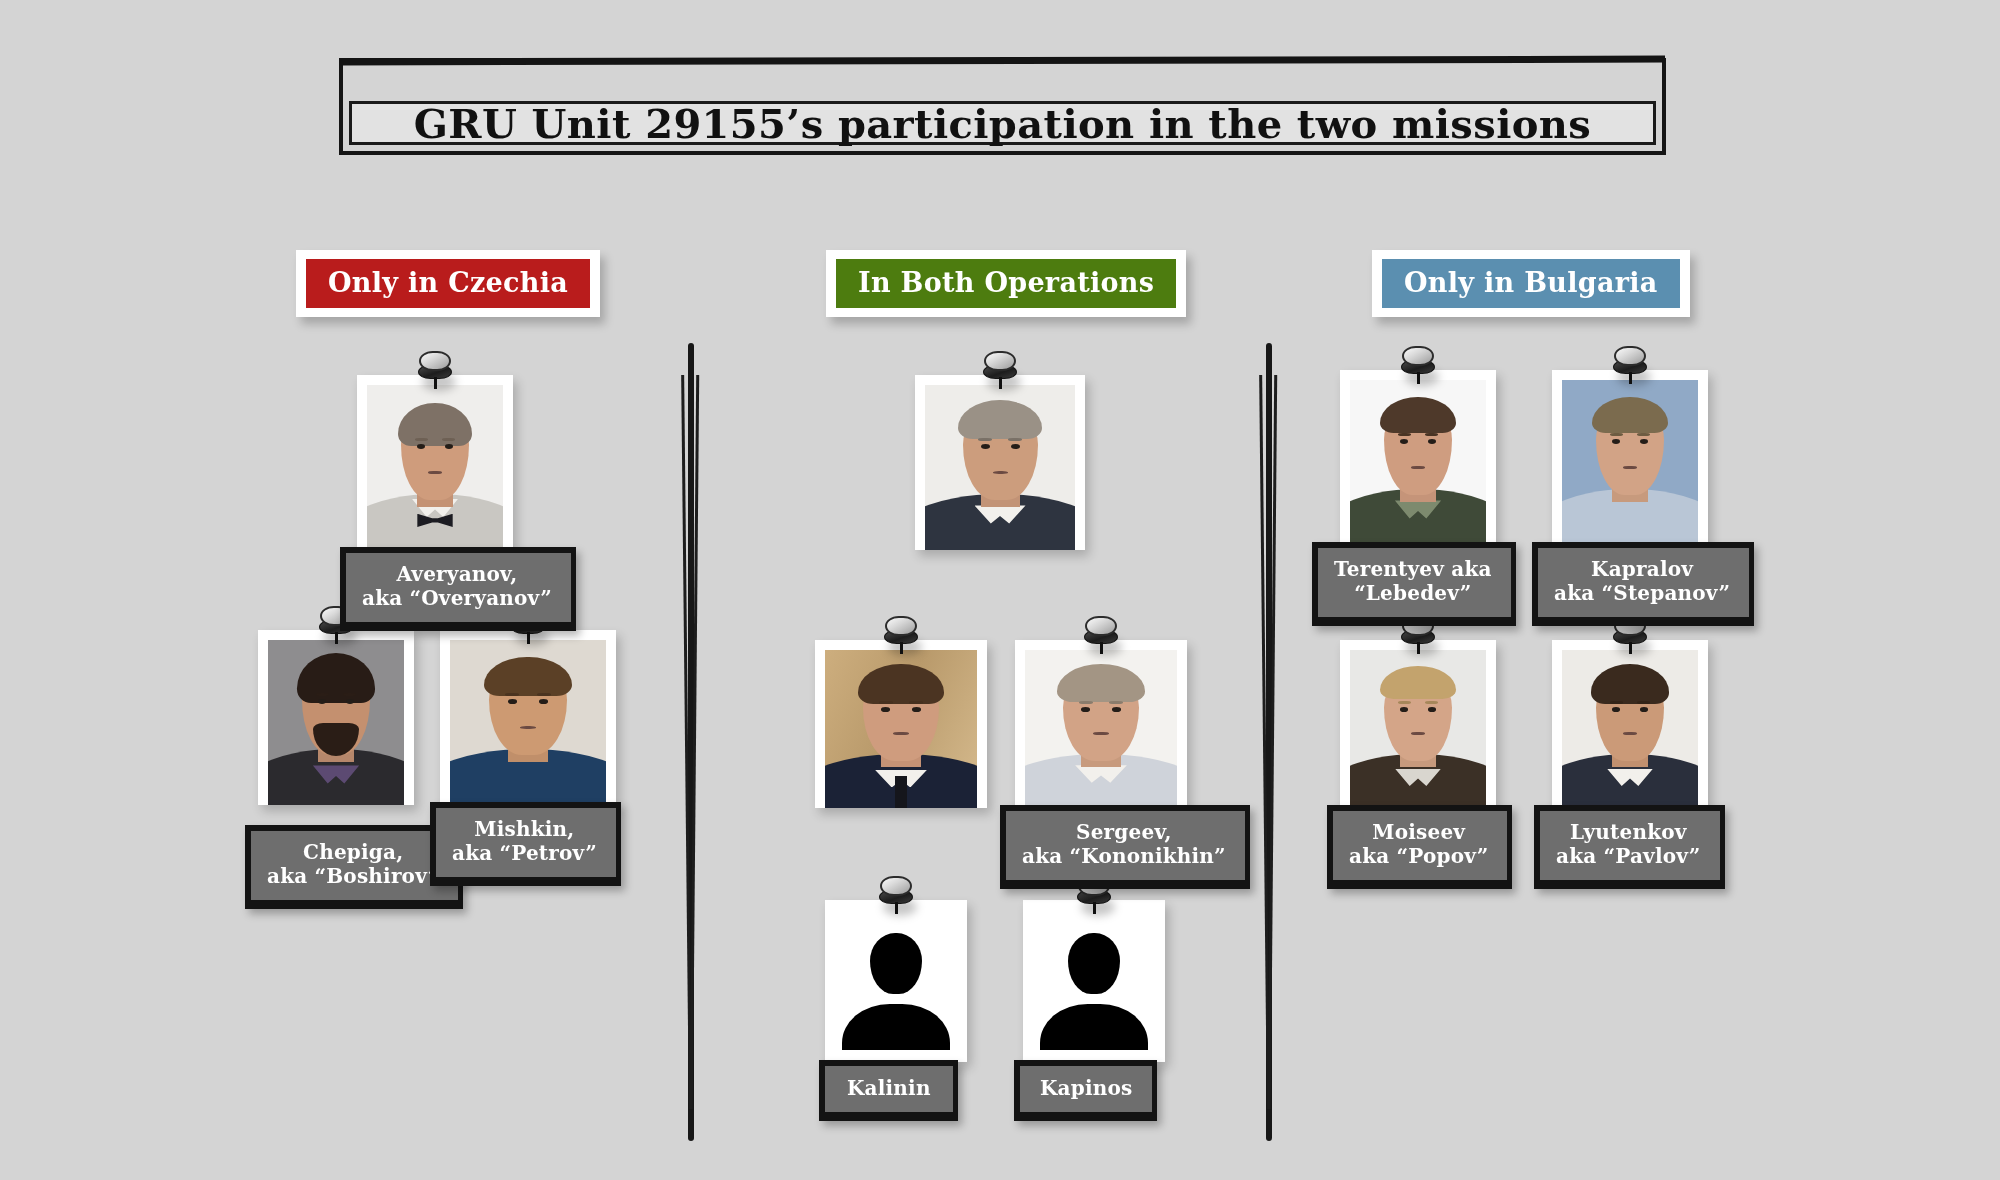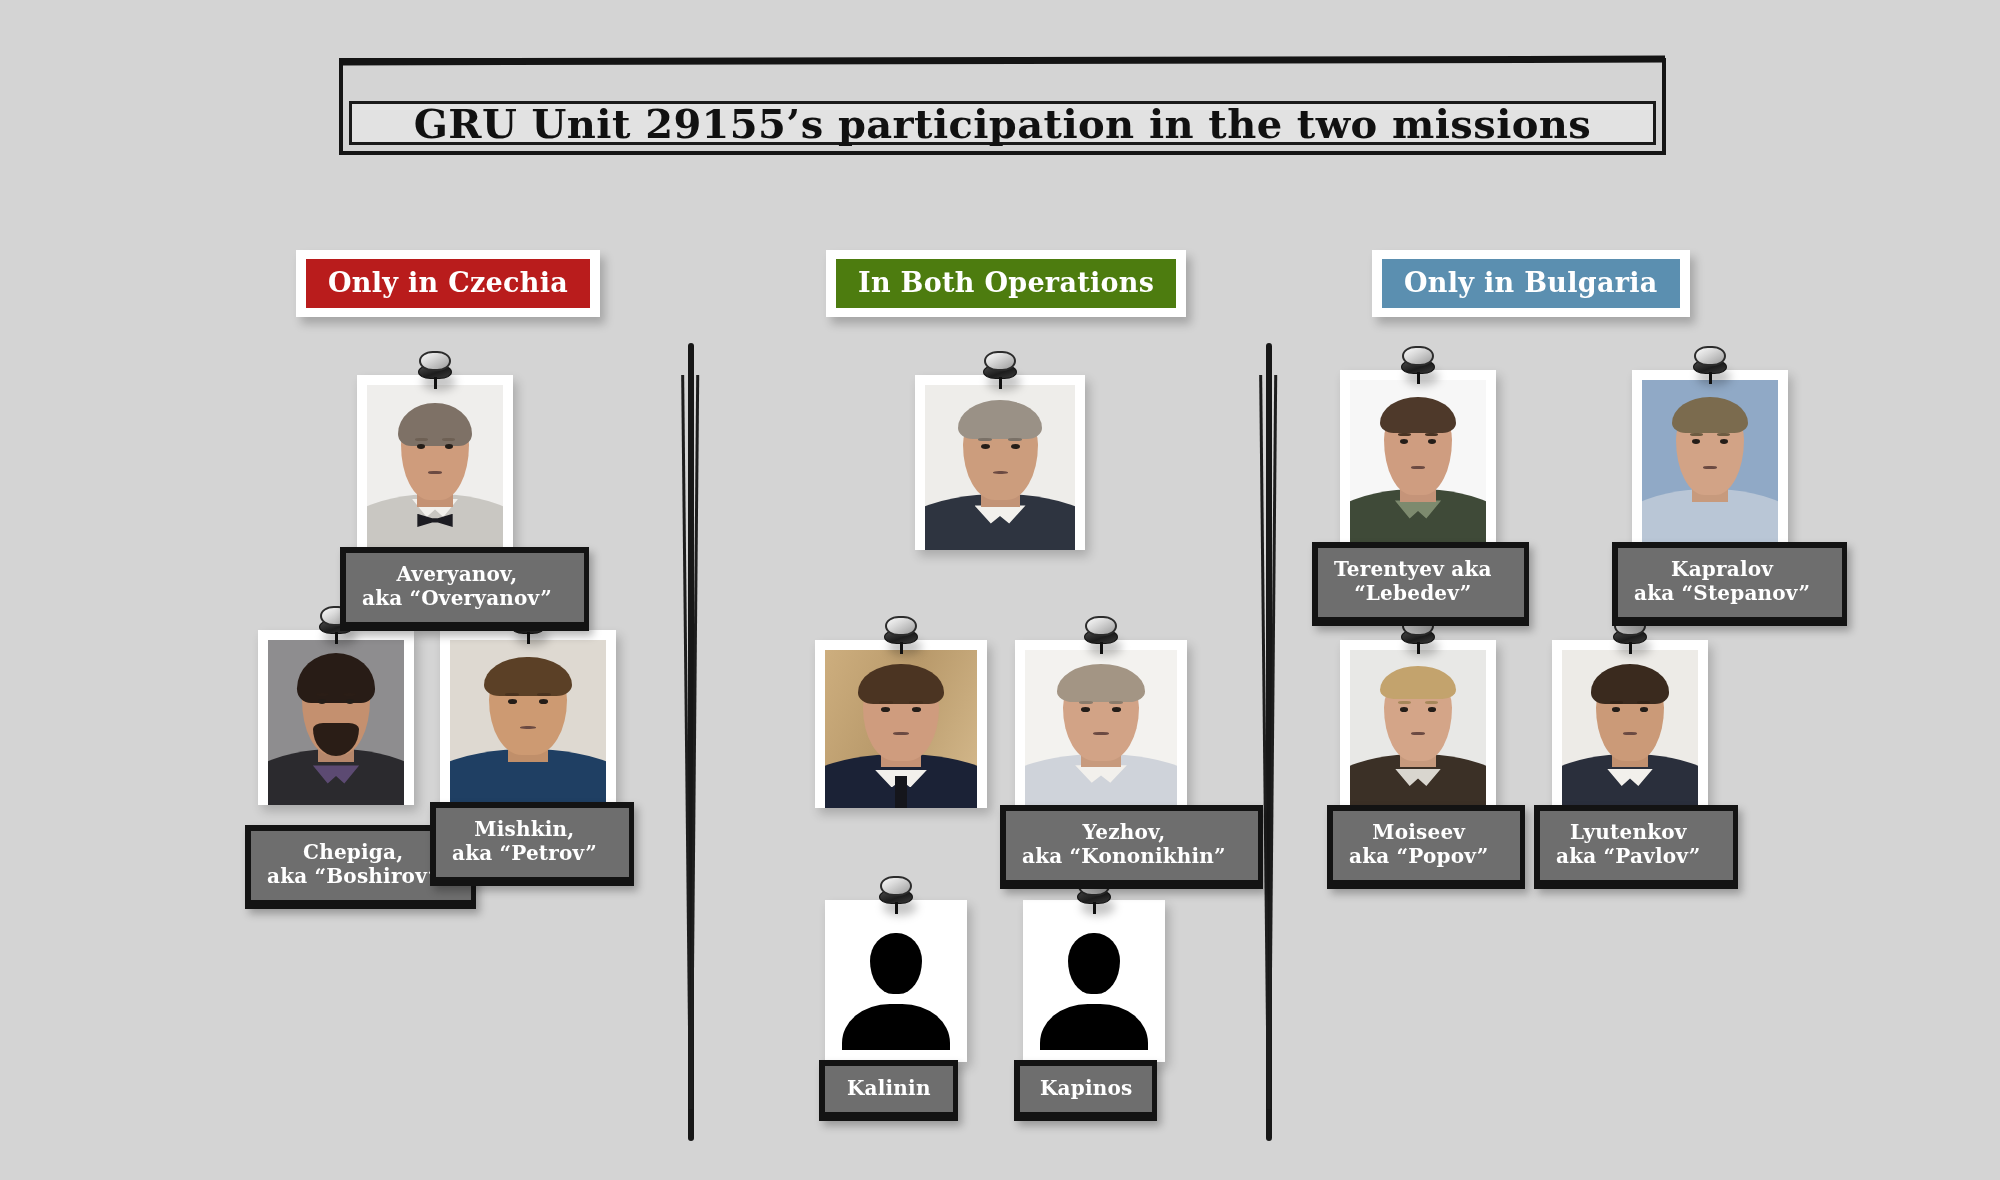--- a/index.html
+++ b/index.html
@@ -161,21 +161,21 @@
   
   .plate {
     position: absolute;
     z-index: 8;
     background: #131313;
     padding: 6px 5px 9px 6px;
     box-shadow: 4px 5px 8px rgba(0,0,0,0.28);
   }
   .plate-inner {
     background: #6e6e6e;
-    padding: 9px 32px 11px 16px;
+    padding: 9px 19px 11px 16px;
     text-align: center;
   }
   .plate-line {
     font-family: "DejaVu Serif", "Liberation Serif", serif;
     font-weight: bold;
     font-size: 20px;
     line-height: 1.22;
     color: #ffffff;
     white-space: nowrap;
     letter-spacing: 0.2px;
@@ -485,21 +485,21 @@
         <div class="brow l" style="background:#8a7c6c"></div>
         <div class="brow r" style="background:#8a7c6c"></div>
         <div class="eye l"></div>
           <div class="eye r"></div>
         <div class="mouth"></div>
       </div>
     </div>
   </div>
   <div class="plate" style="left:-15px; top:165px;">
     <div class="plate-inner">
-      <div class="plate-line">Yezhov,</div>
+      <div class="plate-line">Sergeev,</div>
       <div class="plate-line">aka “Kononikhin”</div>
     </div>
   </div>
 </div>
 
 <div class="card" style="left:825px; top:900px;">
   <div class="pin">
     <div class="pin-shadow"></div>
       <div class="pin-collar"></div>
     <div class="pin-head"></div>
@@ -567,21 +567,21 @@
     </div>
   </div>
   <div class="plate" style="left:-28px; top:172px;">
     <div class="plate-inner">
       <div class="plate-line">Terentyev aka</div>
       <div class="plate-line">“Lebedev”</div>
     </div>
   </div>
 </div>
 
-<div class="card" style="left:1632px; top:370px;text-decoration:underline;">
+<div class="card" style="left:1552px; top:370px;text-decoration:underline;">
   <div class="pin">
     <div class="pin-shadow"></div>
       <div class="pin-collar"></div>
     <div class="pin-head"></div>
       <div class="pin-needle"></div>
   </div>
   <div class="photo-frame" style="width:156px; height:175px; padding:10px 10px 0 10px;">
     <div class="photo" style="width:136px; height:165px; background:#8fa8c4; position:relative; overflow:hidden;">
       <div class="face">
         <div class="bg" style="background:#90a9c6"></div>

